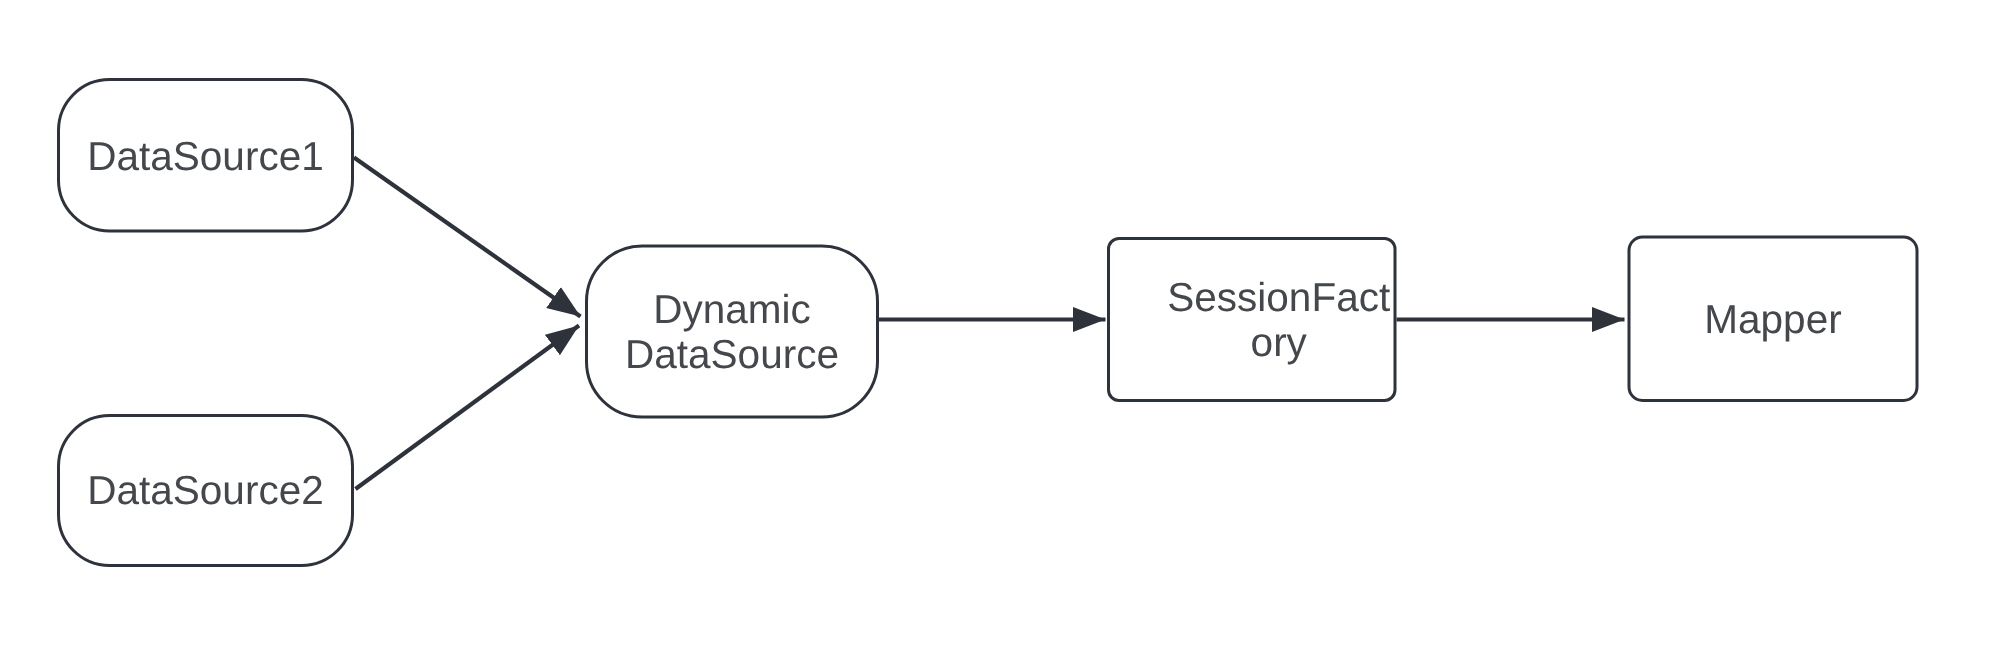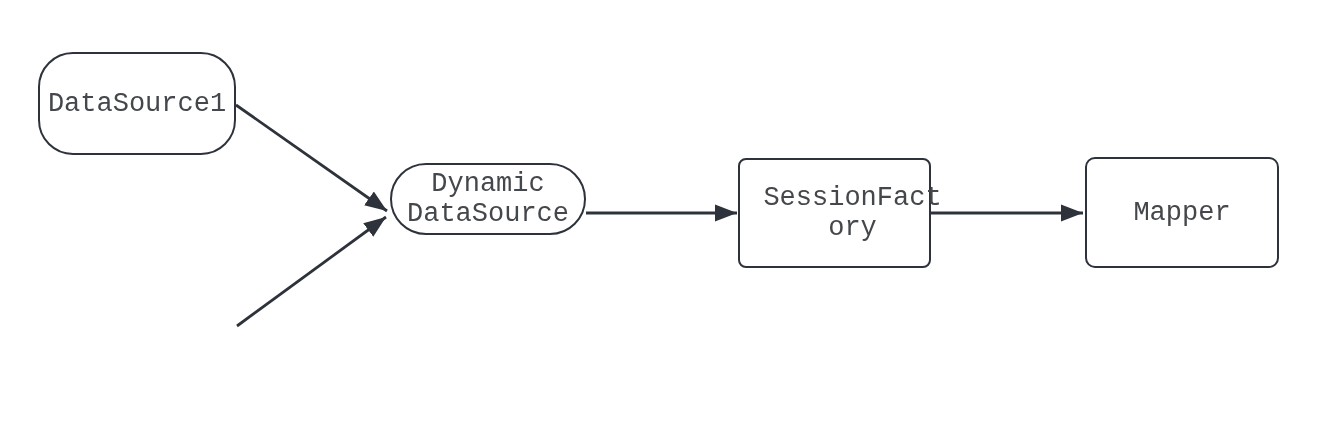--- a/index.html
+++ b/index.html
@@ -7,21 +7,21 @@
     --text:#44474b;
     --bg:#ffffff;
   }
   html,body{margin:0;padding:0;background:var(--bg);}
   .canvas{
     position:relative;
     width:1330px;
     height:434px;
     background:var(--bg);
     overflow:hidden;
-    font-family:Liberation Mono, monospace;
+    font-family:Liberation Sans, sans-serif;
   }
   .edges{
     position:absolute;
     left:0;top:0;
     width:1330px;height:434px;
   }
   .edges line{
     stroke:var(--stroke);
     stroke-width:2.8;
   }
@@ -43,21 +43,21 @@
     line-height:30px;
     color:var(--text);
     text-align:center;
     white-space:pre-line;
   }
   .pill{border-radius:35px;}
   .rect-sm{border-radius:8px;}
   
   .n-ds1{left:38px;top:52px;width:198px;height:103px;}
   .n-ds2{left:38px;top:276px;width:198px;height:102px;}
-  .n-dyn{left:390px;top:163px;width:196px;height:72px;border-radius:38px;}
+  .n-dyn{left:390px;top:163px;width:196px;height:116px;border-radius:38px;}
   .n-sf {left:738px;top:158px;width:193px;height:110px;padding-left:36px;}
   .n-mp {left:1085px;top:157px;width:194px;height:111px;border-radius:10px;}
 </style>
 </head>
 <body>
 
 <div class="canvas">
 
   <svg class="edges" viewBox="0 0 1330 434" xmlns="http://www.w3.org/2000/svg">
     <defs>
@@ -68,20 +68,23 @@
     <line x1="236" y1="105" x2="387" y2="211" marker-end="url(#arrowhead)"></line>
     <line x1="237" y1="326" x2="386" y2="217" marker-end="url(#arrowhead)"></line>
     <line x1="586" y1="213" x2="737" y2="213" marker-end="url(#arrowhead)"></line>
     <line x1="931" y1="213" x2="1083" y2="213" marker-end="url(#arrowhead)"></line>
   </svg>
 
   <div class="node pill n-ds1">
     <span class="label">DataSource1</span>
   </div>
 
+  <div class="node pill n-ds2">
+    <span class="label">DataSource2</span>
+  </div>
 
   <div class="node pill n-dyn">
     <span class="label">Dynamic
 DataSource</span>
   </div>
 
   <div class="node rect-sm n-sf">
     <span class="label">SessionFact
 ory</span>
   </div>

